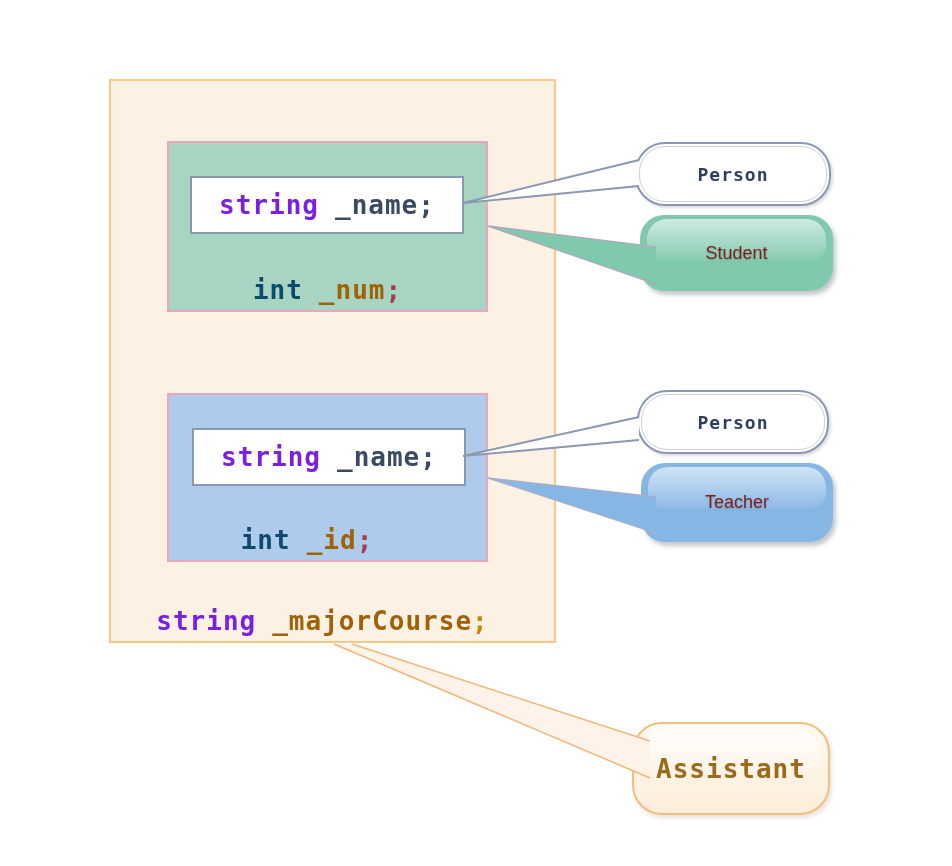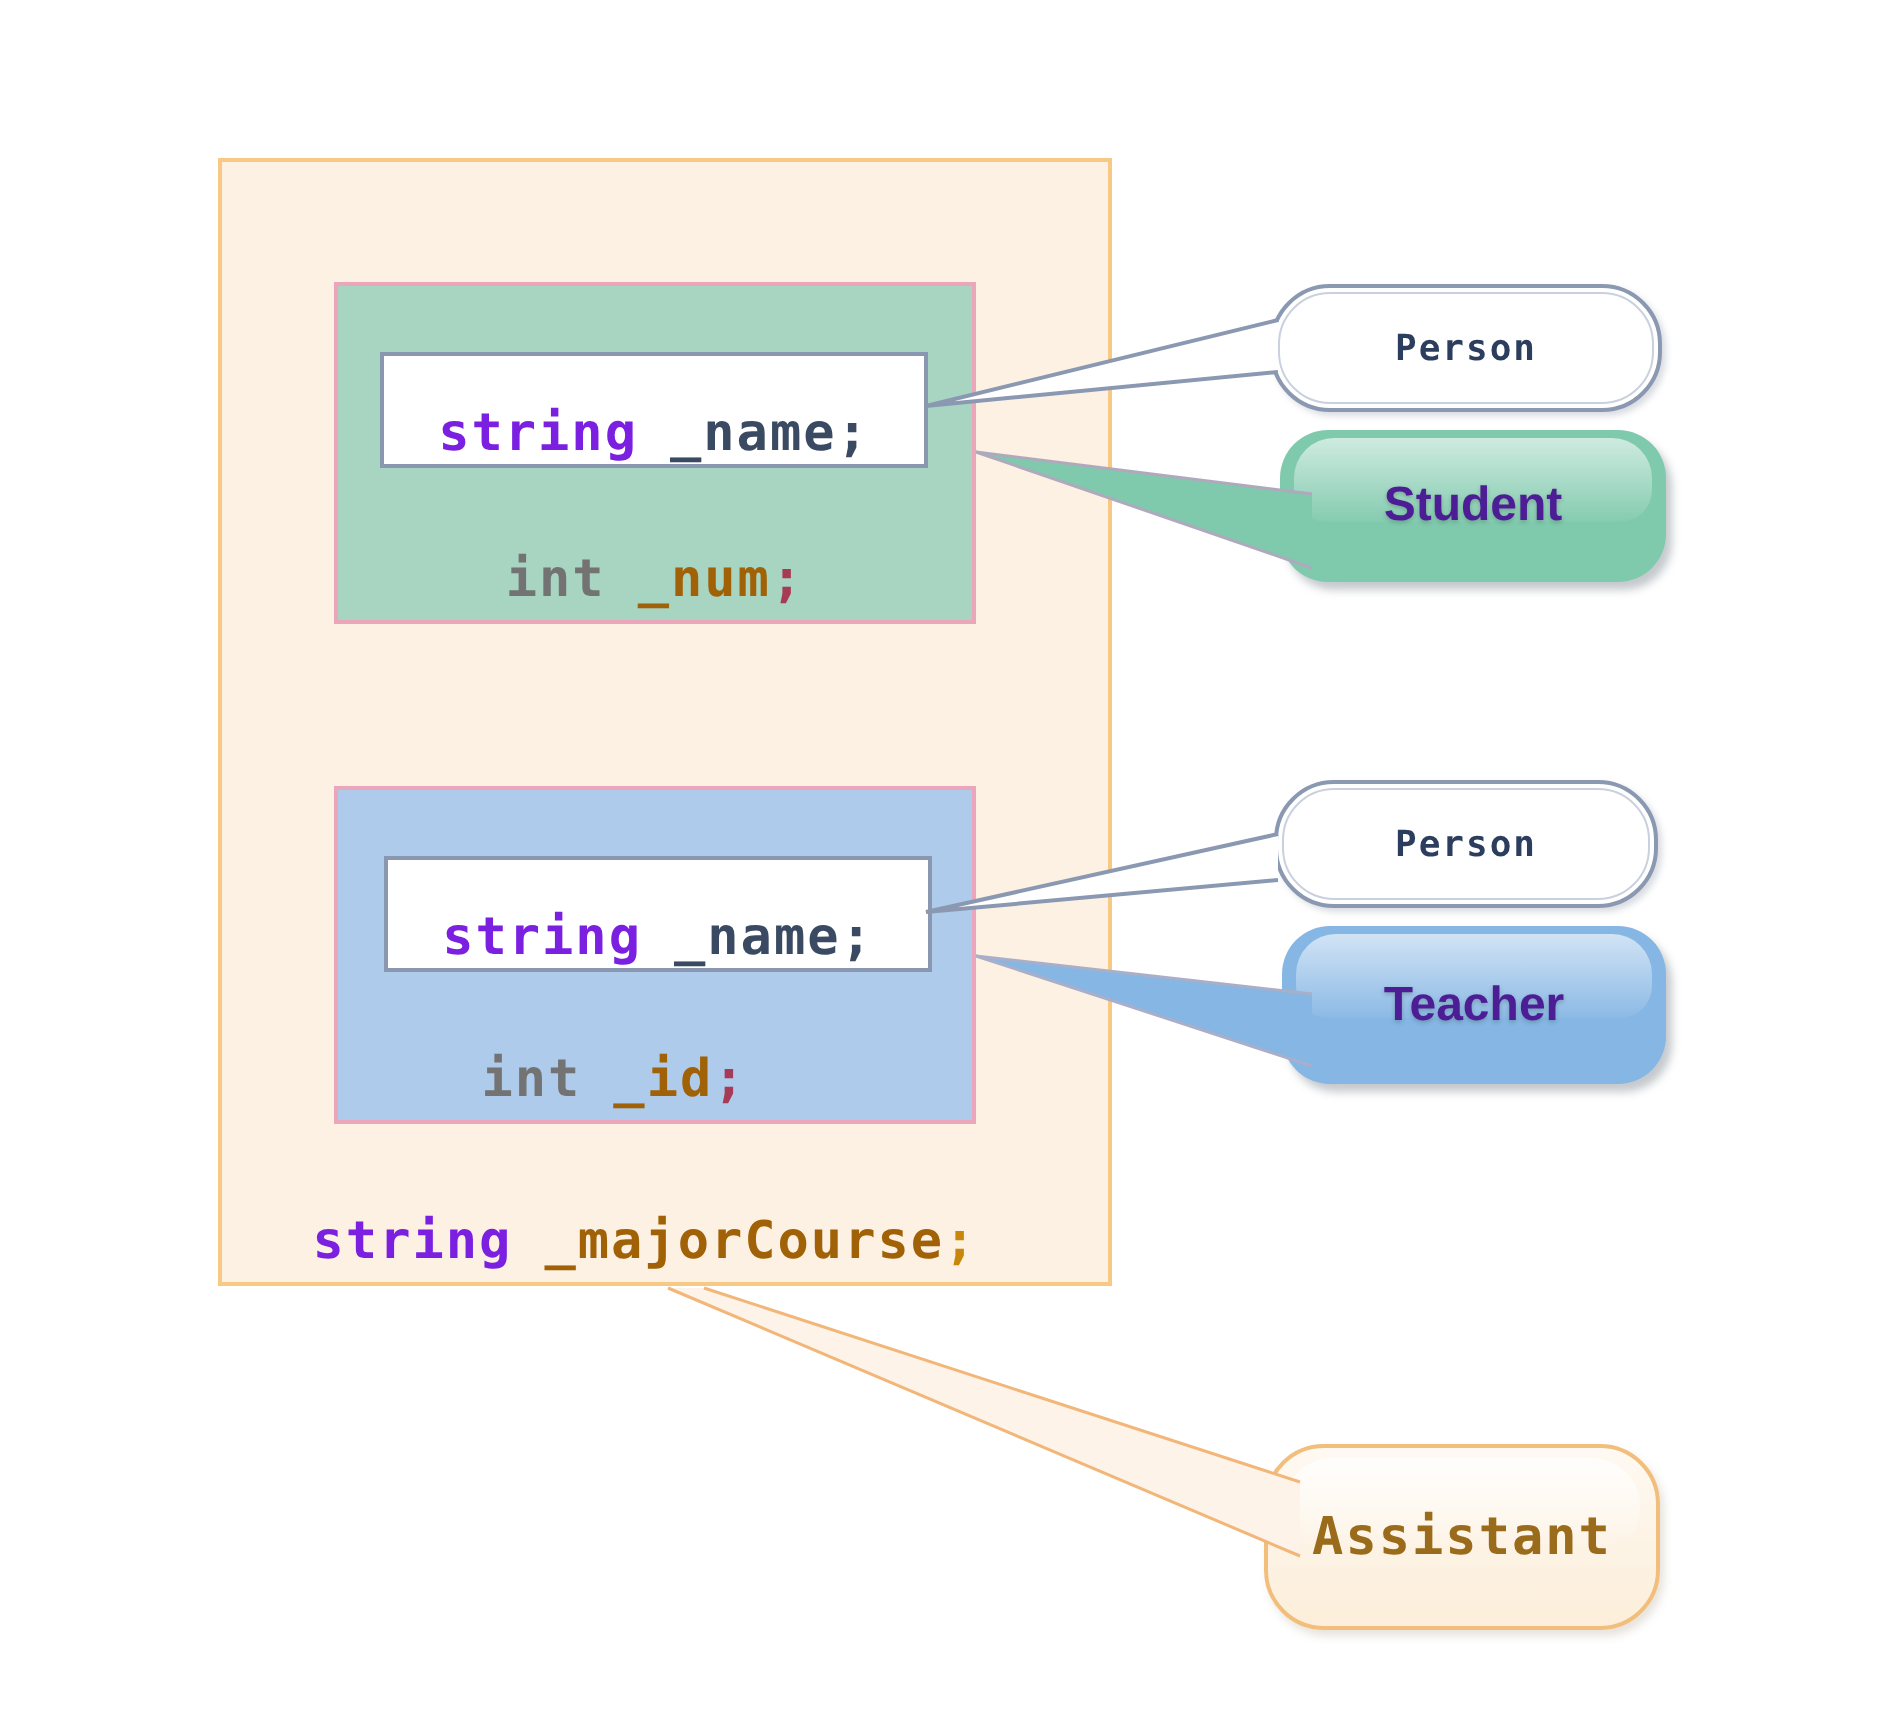--- a/index.html
+++ b/index.html
@@ -8,34 +8,34 @@
 
   
   .box{position:absolute;box-sizing:border-box;}
   .outer-box{left:109px;top:79px;width:447px;height:564px;
              background:#FDF1E4;border:2px solid #F8C985;}
   .student-box{left:167px;top:141px;width:321px;height:171px;
              background:#A8D4C2;border:2px solid #EBA6BC;}
   .teacher-box{left:167px;top:393px;width:321px;height:169px;
              background:#AECBEB;border:2px solid #EBA6BC;}
   .field-box{position:absolute;box-sizing:border-box;background:#ffffff;
-             border:2px solid #8997B0;display:flex;align-items:flex-end;justify-content:center;}
+             border:2px solid #8997B0;display:flex;align-items:center;justify-content:center;}
   .field-box.f1{left:190px;top:176px;width:274px;height:58px;}
   .field-box.f2{left:192px;top:428px;width:274px;height:58px;}
 
   
   .code{font-family:"DejaVu Sans Mono",monospace;font-weight:bold;font-size:26px;
         letter-spacing:1px;white-space:pre;}
   .code-line{position:absolute;text-align:center;line-height:30px;}
   .num-line{left:167px;top:275px;width:321px;}
   .id-line{left:167px;top:525px;width:280px;}
   .major-line{left:109px;top:606px;width:427px;}
   .kw{margin-right:16px;}
   .kw-string{color:#7B1FE1;}
-  .kw-int{color:#737373;}
+  .kw-int{color:#0c4a6e;}
   .id-slate{color:#3B4A63;}
   .id-dark{color:#a16207;}
   .semi-slate{color:#3B4A63;}
   .semi-red{color:#A73A55;}
   .semi-orange{color:#C8860A;}
 
   
   .bubble{position:absolute;box-sizing:border-box;display:flex;align-items:center;
           justify-content:center;z-index:2;}
   .person-bubble{background:#ffffff;border:2px solid #8A98B2;border-radius:30px;
@@ -53,22 +53,22 @@
   .teacher-pill{left:641px;top:463px;width:192px;height:79px;background:#86B6E4;}
   .assistant-pill{left:632px;top:722px;width:198px;height:93px;border-radius:30px;
           background:linear-gradient(180deg,#FEF9F2,#FCEEDA);
           border:2px solid #F2BE7C;box-shadow:2px 3px 4px rgba(160,145,120,0.25);}
   .assistant-pill::before{content:"";position:absolute;left:8px;right:8px;top:5px;height:44px;
           border-radius:24px 24px 18px 18px;
           background:linear-gradient(180deg,rgba(255,255,255,0.75),rgba(255,255,255,0.05));
           pointer-events:none;}
   .person-text{font-family:"DejaVu Sans Mono",monospace;font-weight:bold;font-size:18px;
           letter-spacing:1px;color:#2C3E5E;position:relative;}
-  .pill-text{font-family:"Liberation Sans",sans-serif;font-weight:bold;font-size:24px;
-          color:#4c1d95;text-shadow:0 1px 2px rgba(40,70,60,0.30);position:relative;}
+  .pill-text{font-family:"Liberation Sans",sans-serif;font-weight:normal;font-size:18px;
+          color:#7f1d1d;text-shadow:0 1px 2px rgba(40,70,60,0.30);position:relative;}
   .assistant-text{font-family:"DejaVu Sans Mono",monospace;font-weight:bold;font-size:26px;
           letter-spacing:1px;color:#9A6B1A;position:relative;}
 
   
   .overlay{position:absolute;left:0;top:0;width:952px;height:866px;z-index:3;
           pointer-events:none;}
 </style>
 </head>
 <body>
 

